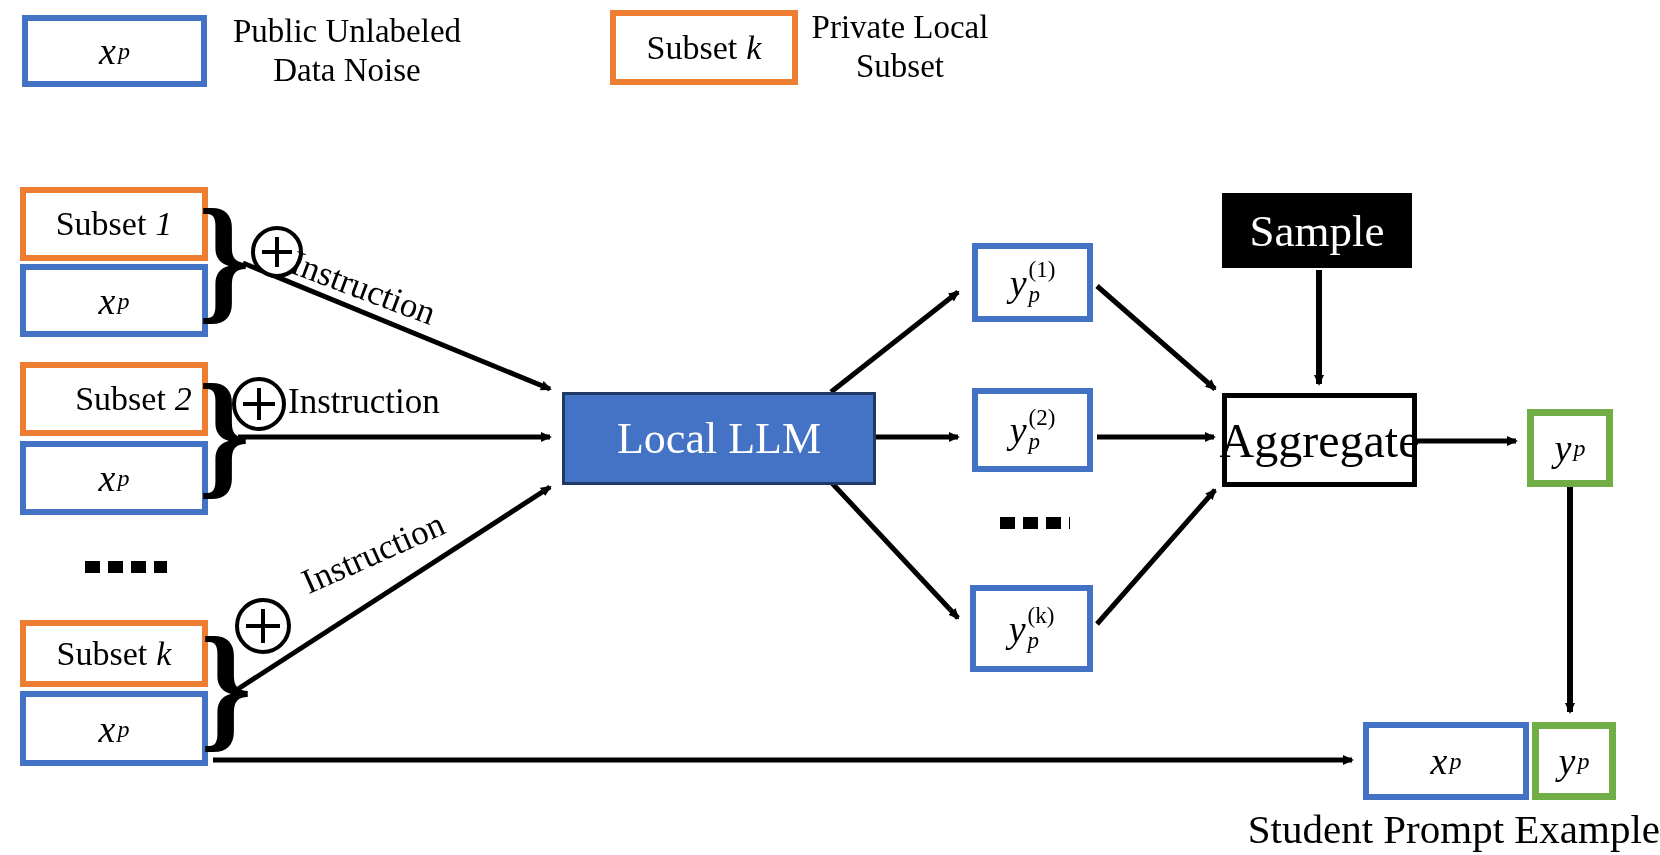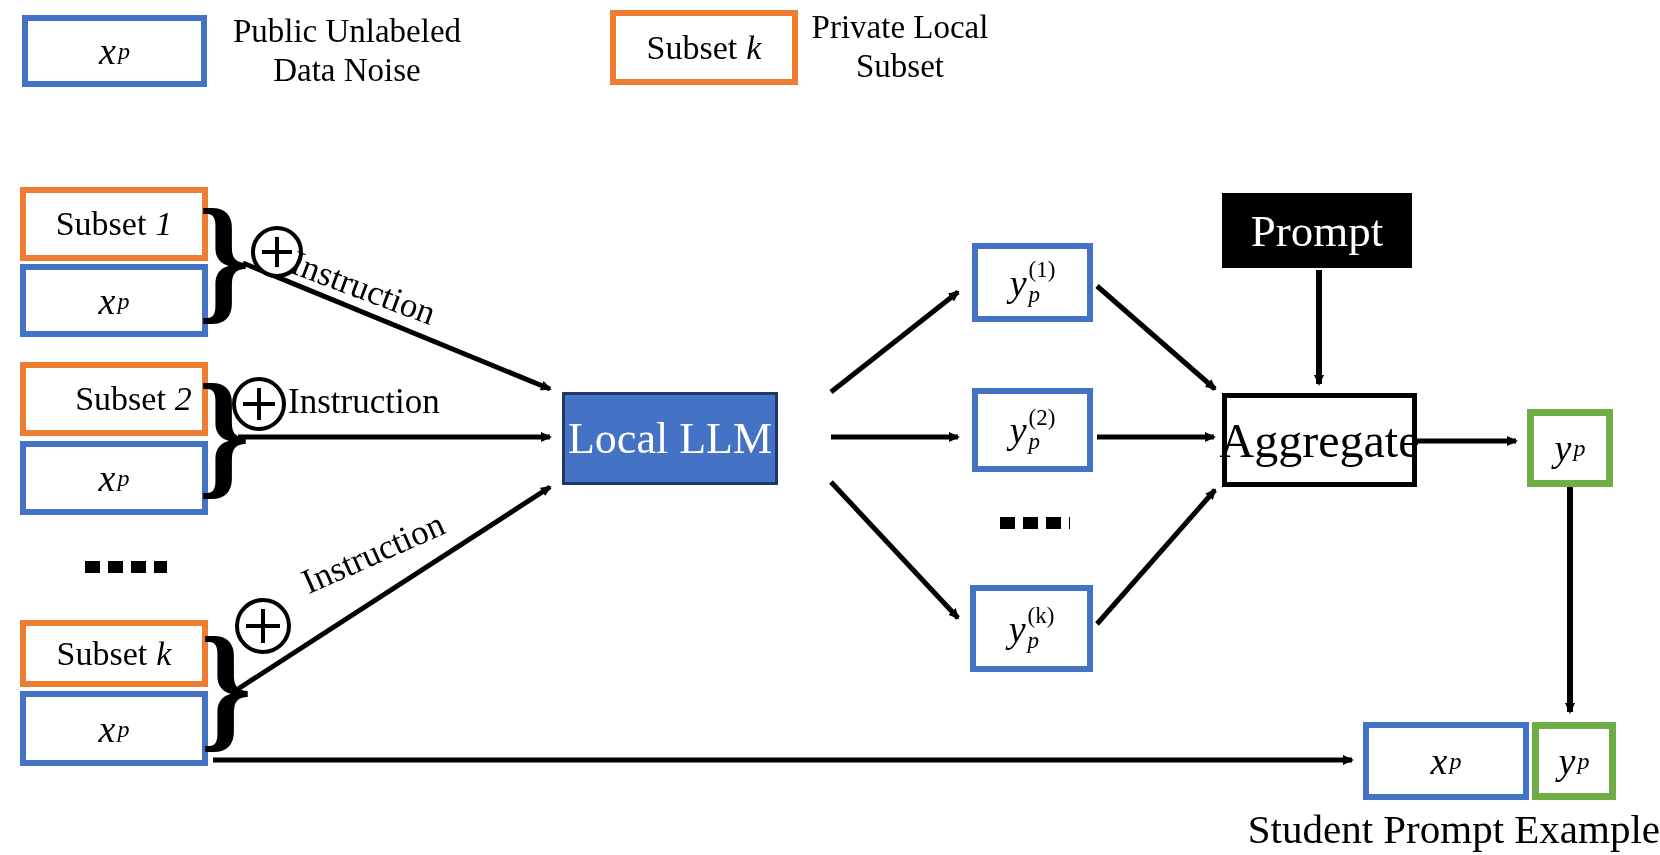--- a/index.html
+++ b/index.html
@@ -145,21 +145,21 @@
   </div>
   <div class="box b-blue" style="left:20px;top:691px;width:188px;height:75px;">
     <span class="math">
         <span class="mbase">x</span>
         <span class="msub-inline">p</span>
       </span>
   </div>
   <div class="brace" style="left:200px;top:620px;">}</div>
   <div class="instruction rot-up" style="left:296px;top:566px;">Instruction</div>
 
-  <div class="box fill-blue" style="left:562px;top:392px;width:216px;height:93px;font-size:44px;">
+  <div class="box fill-blue" style="left:562px;top:392px;width:314px;height:93px;font-size:44px;">
     <span>Local LLM</span>
   </div>
 
   <div class="box b-blue" style="left:972px;top:243px;width:121px;height:79px;">
     <span class="math">
         <span class="mbase">y</span>
         <span class="mstack">
           <span class="msup">(1)</span>
           <span class="msub">p</span>
         </span>
@@ -179,21 +179,21 @@
     <span class="math">
         <span class="mbase">y</span>
         <span class="mstack">
           <span class="msup">(k)</span>
           <span class="msub">p</span>
         </span>
       </span>
   </div>
 
   <div class="box fill-black" style="left:1222px;top:193px;width:190px;height:75px;font-size:45px;">
-    <span>Prompt</span>
+    <span>Sample</span>
   </div>
   <div class="box b-black" style="left:1222px;top:393px;width:195px;height:94px;font-size:48px;">
     <span>Aggregate</span>
   </div>
 
   <div class="box b-green" style="left:1527px;top:409px;width:86px;height:78px;">
     <span class="math">
         <span class="mbase">y</span>
         <span class="msub-inline">p</span>
       </span>

